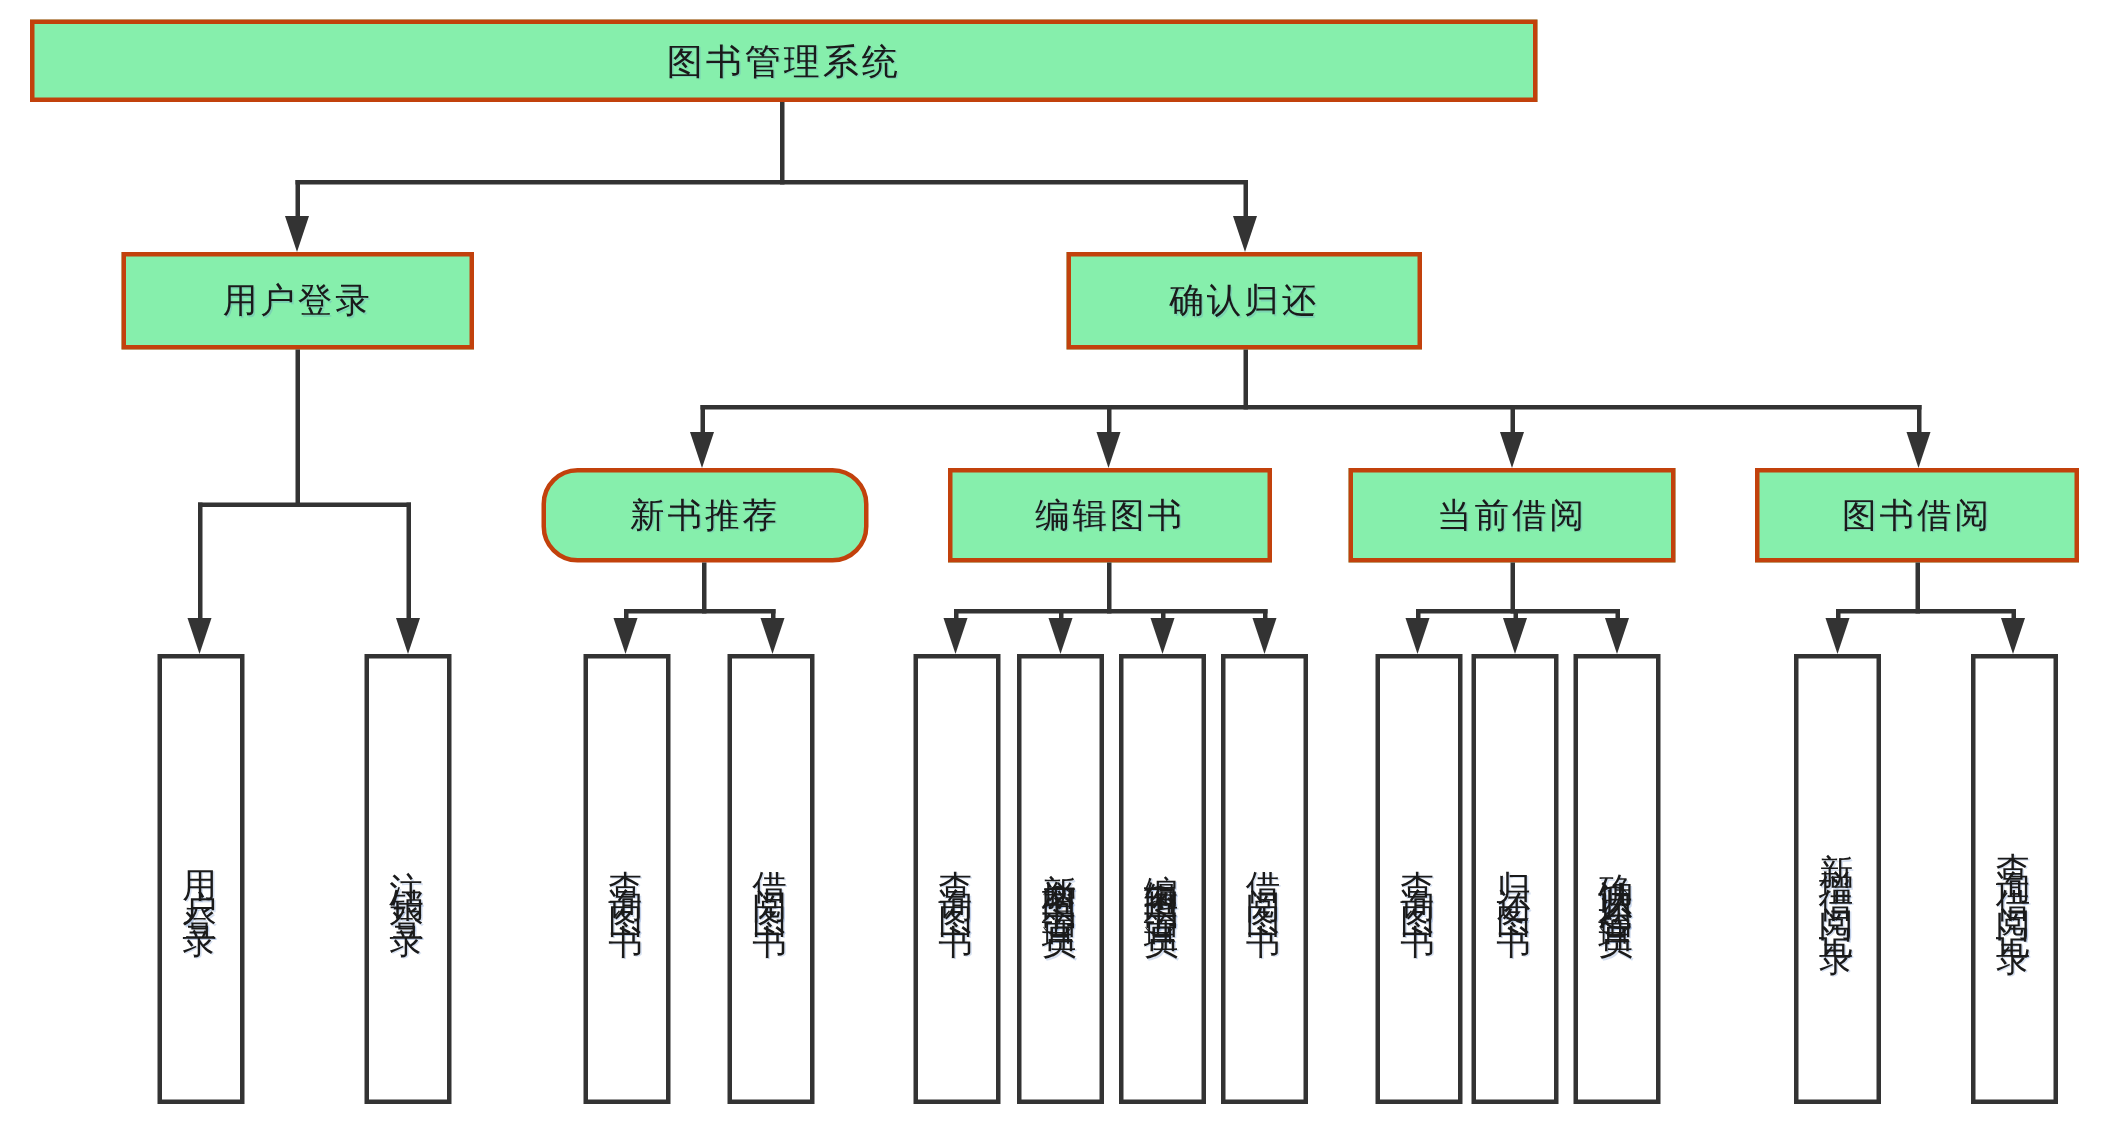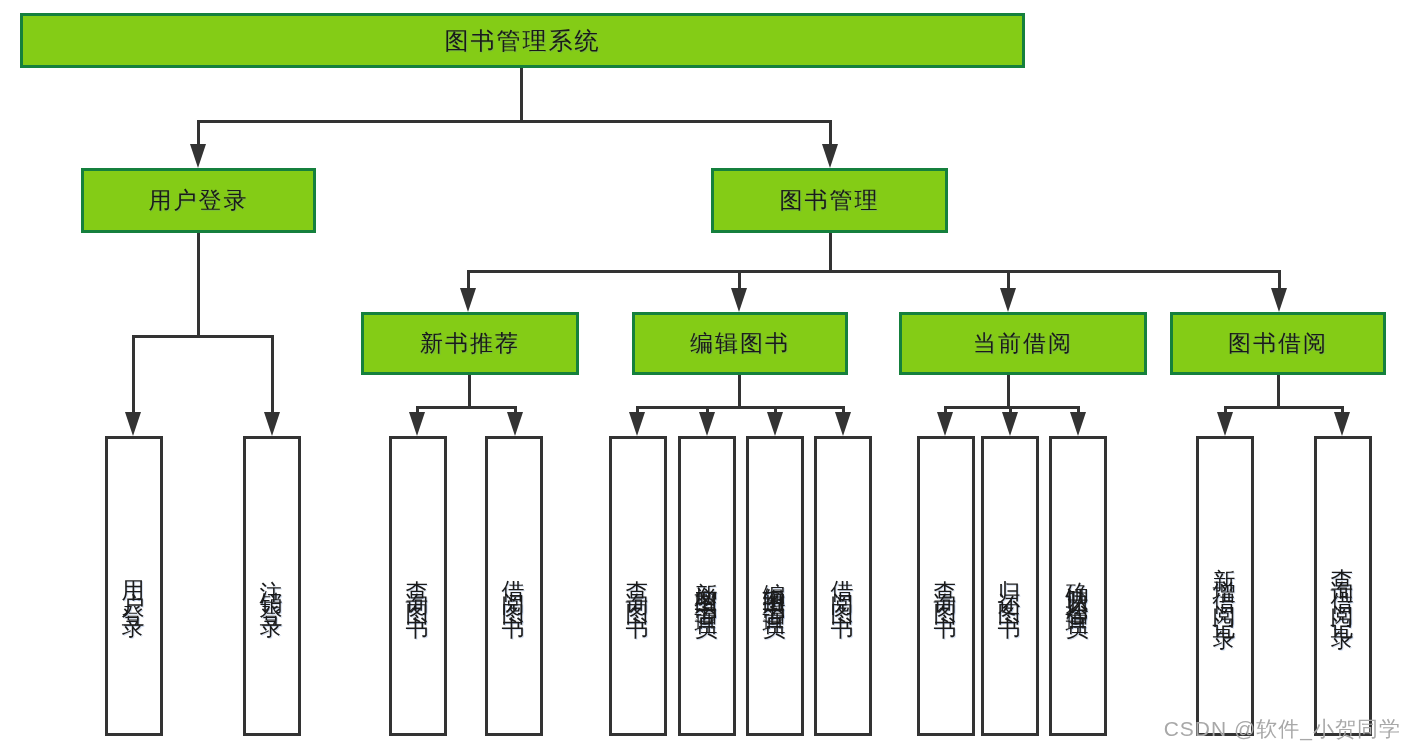--- a/index.html
+++ b/index.html
@@ -12,22 +12,22 @@
     position: relative;
     width: 1405px;
     height: 747px;
     background: #ffffff;
     overflow: hidden;
   }
   
   .nbox {
     position: absolute;
     box-sizing: border-box;
-    border: 3px solid #15803d;
-    background: #84cc16;
+    border: 3px solid #c2410c;
+    background: #86efac;
     color: #1a1a1a;
     display: flex;
     align-items: center;
     justify-content: center;
     font-size: 23px;
     letter-spacing: 2px;
     text-shadow: 1px 1px 0 rgba(90,130,200,0.25);
   }
   .nbox.title { font-size: 24px; }
   
@@ -78,25 +78,25 @@
   }
 </style>
 </head>
 <body>
 
 <div id="canvas">
 
   <div class="nbox title" style="left:20px; top:13px; width:1005px; height:55px;">图书管理系统</div>
 
   <div class="nbox" style="left:81px; top:168px; width:235px; height:65px;">用户登录</div>
-  <div class="nbox" style="left:711px; top:168px; width:237px; height:65px;">图书管理</div>
-
-  <div class="nbox" style="left:361px; top:312px; width:218px; height:63px;">新书推荐</div>
+  <div class="nbox" style="left:711px; top:168px; width:237px; height:65px;">确认归还</div>
+
+  <div class="nbox" style="left:361px; top:312px; width:218px; height:63px;border-radius:24px;">新书推荐</div>
   <div class="nbox" style="left:632px; top:312px; width:216px; height:63px;">编辑图书</div>
-  <div class="nbox" style="left:899px; top:312px; width:248px; height:63px;">当前借阅</div>
+  <div class="nbox" style="left:899px; top:312px; width:218px; height:63px;">当前借阅</div>
   <div class="nbox" style="left:1170px; top:312px; width:216px; height:63px;">图书借阅</div>
 
   <div class="vbox" style="left:105px;">
     <span>用户登录</span>
   </div>
   <div class="vbox" style="left:243px;">
     <span>注销登录</span>
   </div>
 
   <div class="vbox" style="left:389px;">
@@ -188,15 +188,14 @@
   <div class="ln" style="left:1077px; top:406px; width:3px; height:8px;"></div>
   <div class="ah" style="left:1070px; top:412px;"></div>
 
   <div class="ln" style="left:1277px; top:375px; width:3px; height:34px;"></div>
   <div class="ln" style="left:1224px; top:406px; width:120px; height:3px;"></div>
   <div class="ln" style="left:1224px; top:406px; width:3px; height:8px;"></div>
   <div class="ah" style="left:1217px; top:412px;"></div>
   <div class="ln" style="left:1341px; top:406px; width:3px; height:8px;"></div>
   <div class="ah" style="left:1334px; top:412px;"></div>
 
-  <div class="watermark">CSDN @软件_小贺同学</div>
 
 </div>
 
 </body></html>

